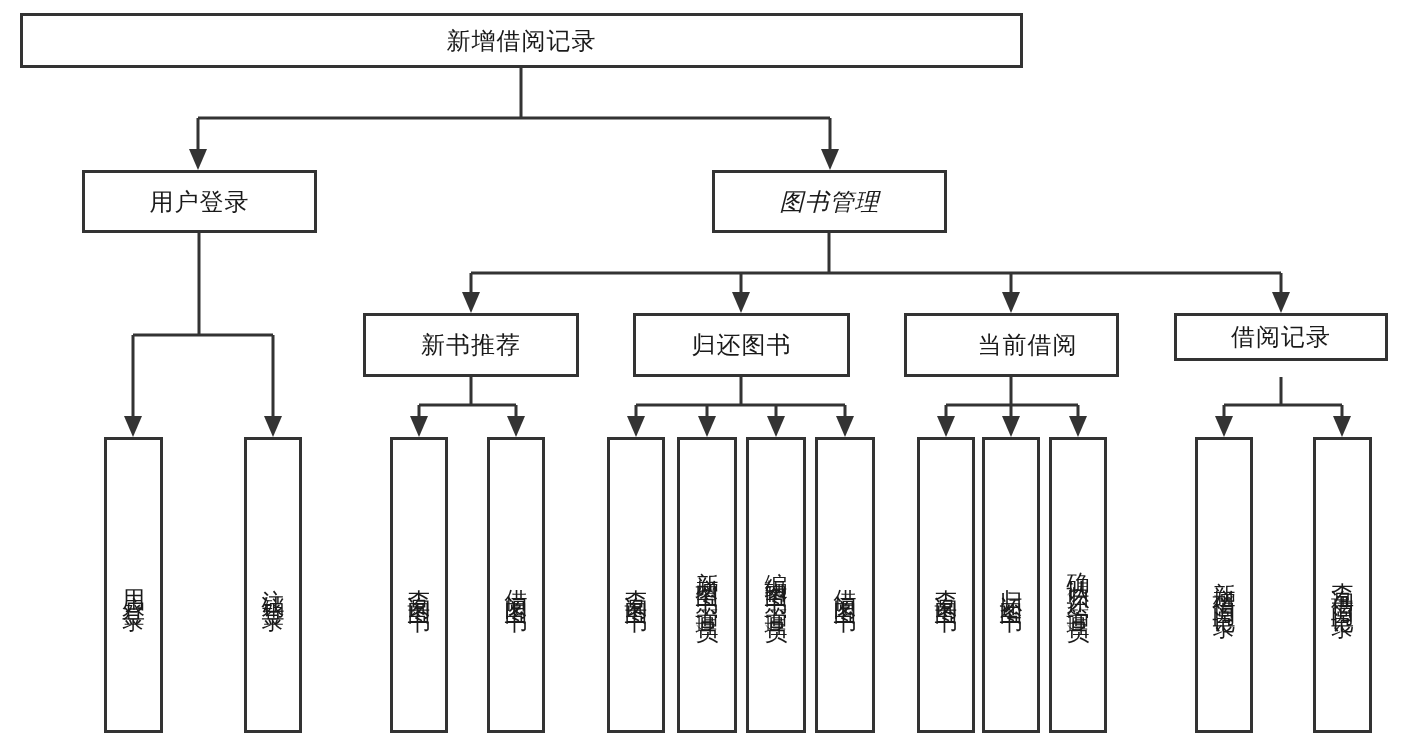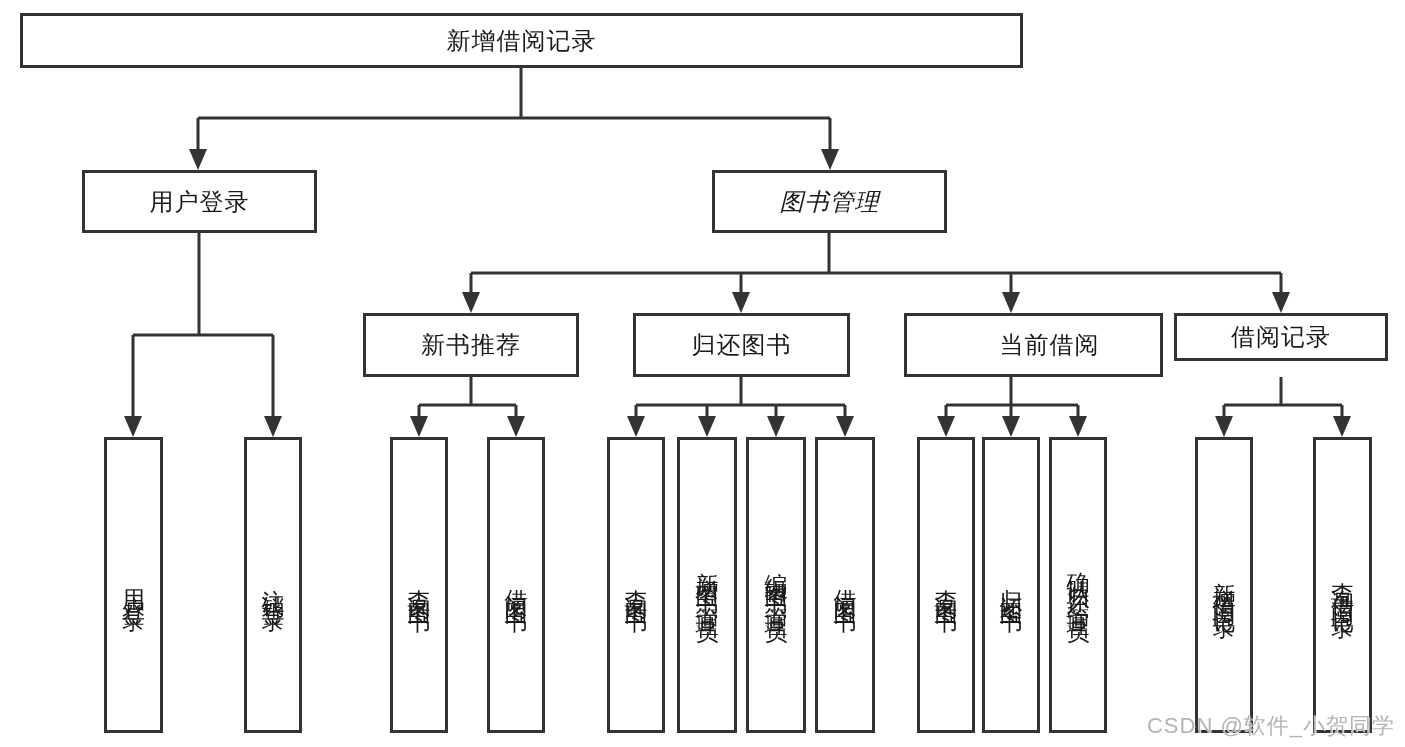--- a/index.html
+++ b/index.html
@@ -124,36 +124,35 @@
     </g>
   </svg>
 
   <div class="box" style="left:20px; top:13px; width:1003px; height:55px;">新增借阅记录</div>
 
   <div class="box" style="left:82px; top:170px; width:235px; height:63px;">用户登录</div>
   <div class="box" style="left:712px; top:170px; width:235px; height:63px;font-style:italic;">图书管理</div>
 
   <div class="box" style="left:363px; top:313px; width:216px; height:64px;">新书推荐</div>
   <div class="box" style="left:633px; top:313px; width:217px; height:64px;">归还图书</div>
-  <div class="box" style="left:904px; top:313px; width:259px; height:64px;padding-left:32px;">当前借阅</div>
+  <div class="box" style="left:904px; top:313px; width:215px; height:64px;padding-left:32px;">当前借阅</div>
   <div class="box" style="left:1174px; top:313px; width:214px; height:48px;">借阅记录</div>
 
   <div class="vbox" style="left:104px; width:59px;">用户登录</div>
   <div class="vbox" style="left:244px; width:58px;">注销登录</div>
 
   <div class="vbox" style="left:390px; width:58px;">查询图书</div>
   <div class="vbox" style="left:487px; width:58px;">借阅图书</div>
 
   <div class="vbox" style="left:607px; width:58px;">查询图书</div>
   <div class="vbox" style="left:677px; width:60px;">新增图书（管理员）</div>
   <div class="vbox" style="left:746px; width:60px;">编辑图书（管理员）</div>
   <div class="vbox" style="left:815px; width:60px;">借阅图书</div>
 
   <div class="vbox" style="left:917px; width:58px;">查询图书</div>
   <div class="vbox" style="left:982px; width:58px;">归还图书</div>
   <div class="vbox" style="left:1049px; width:58px;">确认归还（管理员）</div>
 
   <div class="vbox" style="left:1195px; width:58px;">新增借阅记录</div>
   <div class="vbox" style="left:1313px; width:59px;">查询借阅记录</div>
 
-  <div class="watermark">CSDN @软件_小贺同学</div>
 
 </div>
 
 </body></html>

